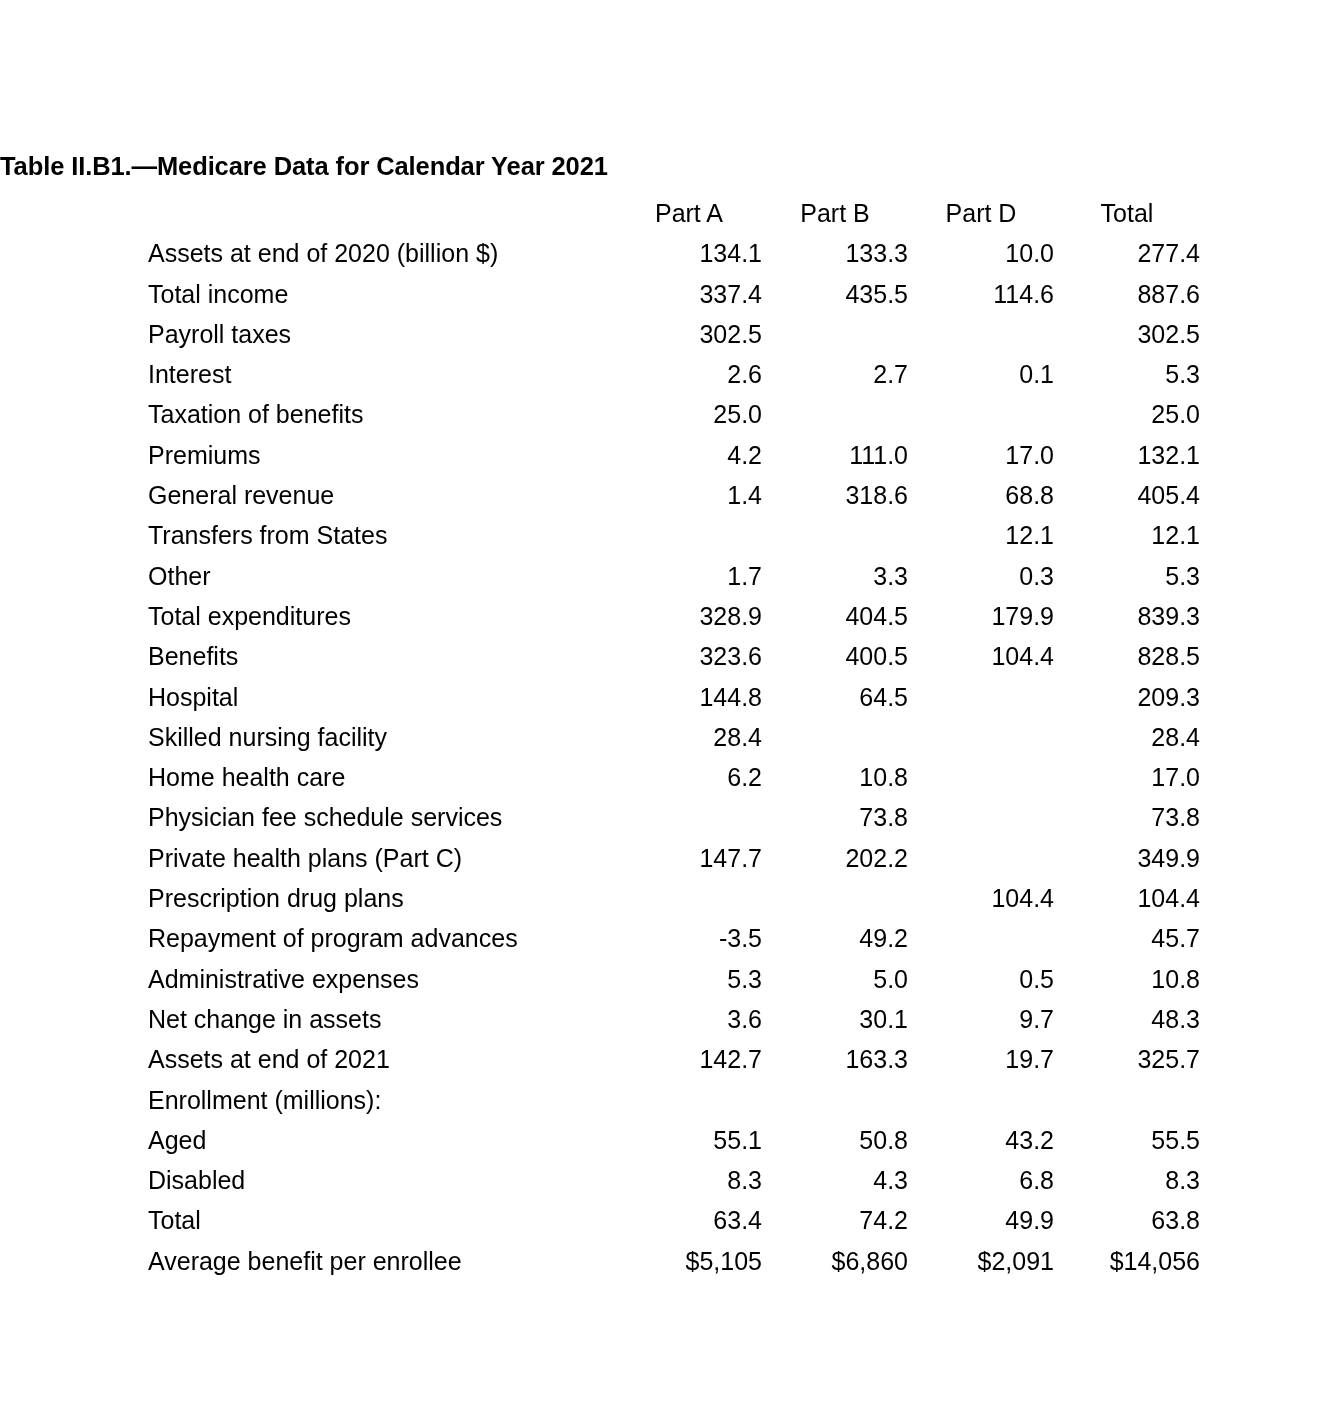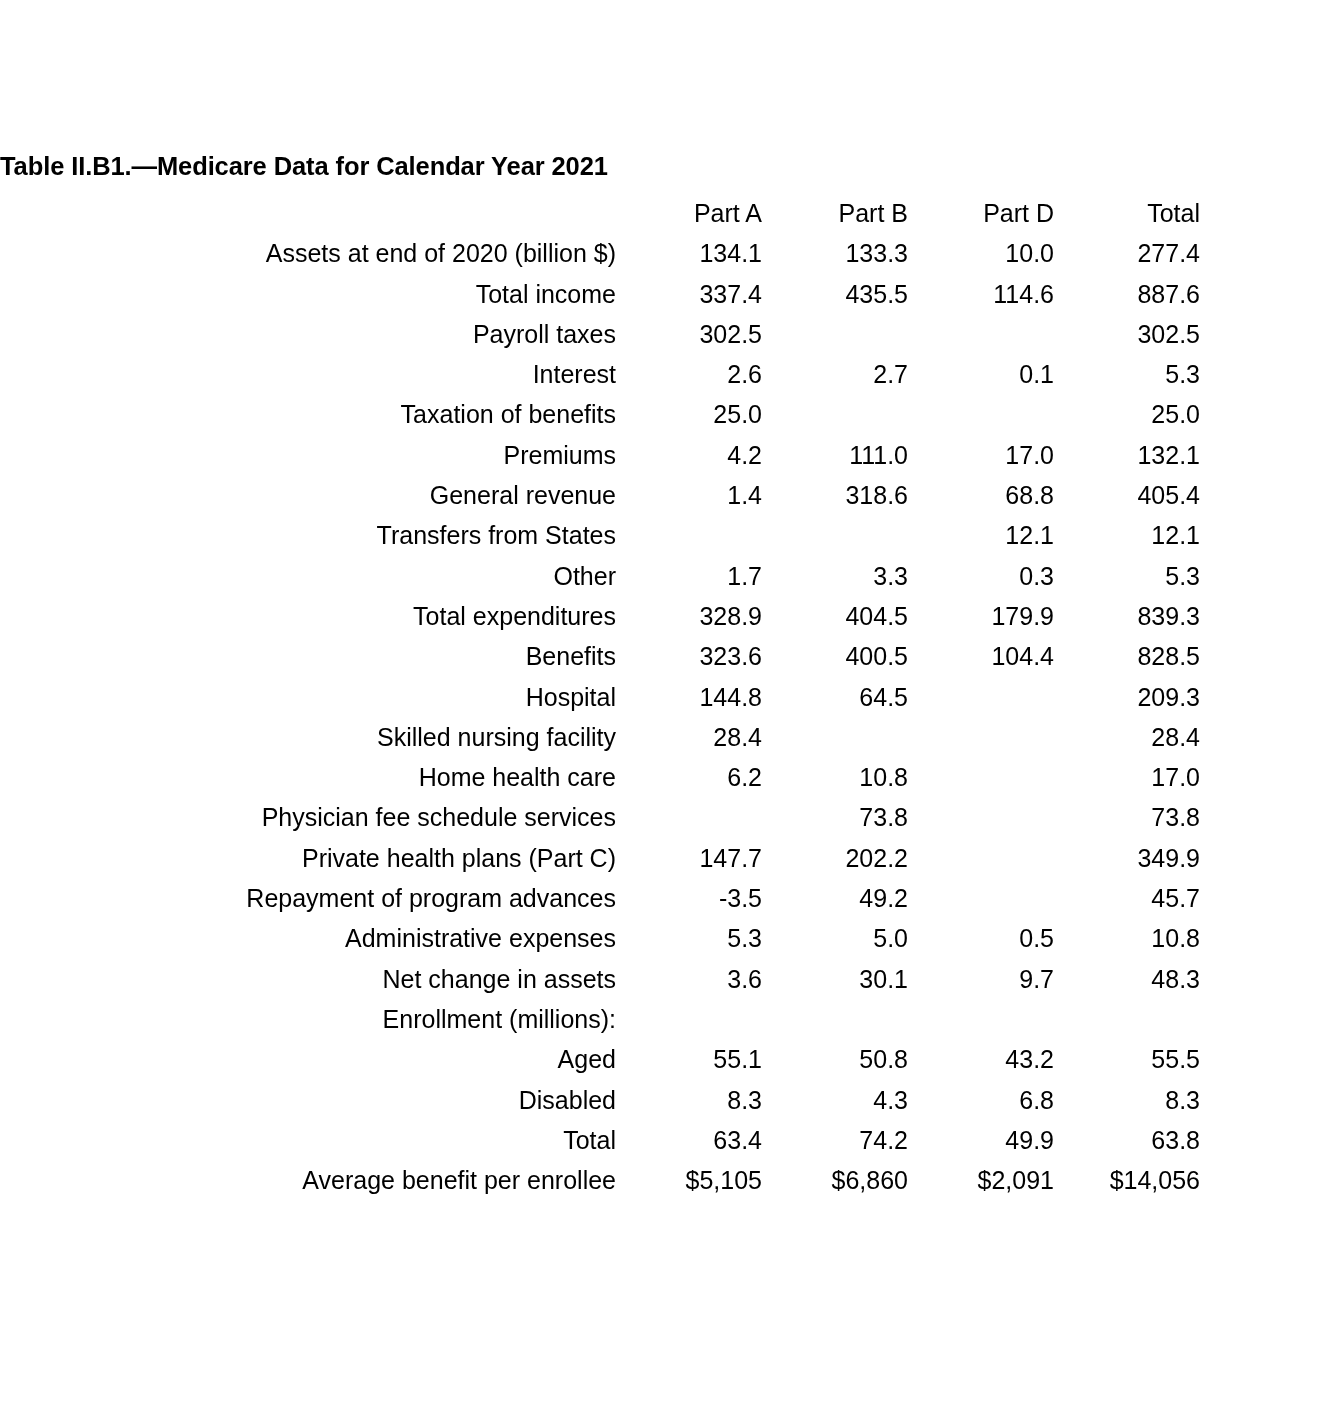--- a/index.html
+++ b/index.html
@@ -59,28 +59,28 @@
     vertical-align: middle;
     white-space: nowrap;
     overflow: visible;
   }
 
   
   col.c-label { width: 468px; }
   col.c-num   { width: 146px; }
 
   th.col-head {
-    text-align: right;
+    text-align: center;
     font-weight: normal;
     font-size: 25px;
   }
   th.head-spacer { text-align: left; }
 
   td.row-label {
-    text-align: right;
+    text-align: left;
     padding-right: 6px;
   }
 
   td.num {
     text-align: right;
     padding-right: 10px;
     font-variant-numeric: tabular-nums;
   }
 </style>
 </head>
@@ -214,20 +214,27 @@
           <td class="num">73.8</td>
         </tr>
         <tr>
           <td class="row-label">Private health plans (Part C)</td>
           <td class="num">147.7</td>
           <td class="num">202.2</td>
           <td class="num"></td>
           <td class="num">349.9</td>
         </tr>
         <tr>
+          <td class="row-label">Prescription drug plans</td>
+          <td class="num"></td>
+          <td class="num"></td>
+          <td class="num">104.4</td>
+          <td class="num">104.4</td>
+        </tr>
+        <tr>
           <td class="row-label">Repayment of program advances</td>
           <td class="num">-3.5</td>
           <td class="num">49.2</td>
           <td class="num"></td>
           <td class="num">45.7</td>
         </tr>
         <tr>
           <td class="row-label">Administrative expenses</td>
           <td class="num">5.3</td>
           <td class="num">5.0</td>
@@ -235,20 +242,27 @@
           <td class="num">10.8</td>
         </tr>
         <tr>
           <td class="row-label">Net change in assets</td>
           <td class="num">3.6</td>
           <td class="num">30.1</td>
           <td class="num">9.7</td>
           <td class="num">48.3</td>
         </tr>
         <tr>
+          <td class="row-label">Assets at end of 2021</td>
+          <td class="num">142.7</td>
+          <td class="num">163.3</td>
+          <td class="num">19.7</td>
+          <td class="num">325.7</td>
+        </tr>
+        <tr>
           <td class="row-label">Enrollment (millions):</td>
           <td class="num"></td>
           <td class="num"></td>
           <td class="num"></td>
           <td class="num"></td>
         </tr>
         <tr>
           <td class="row-label">Aged</td>
           <td class="num">55.1</td>
           <td class="num">50.8</td>

